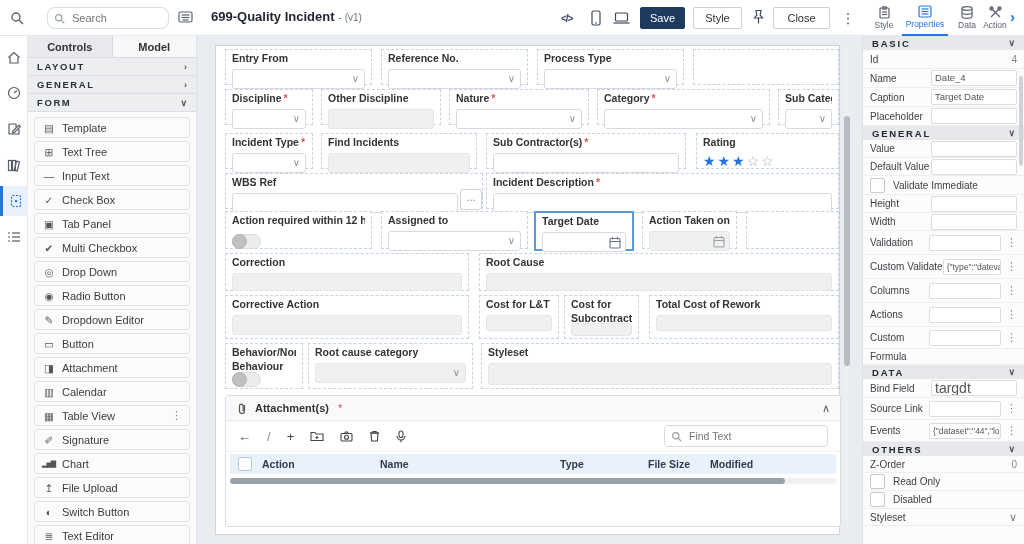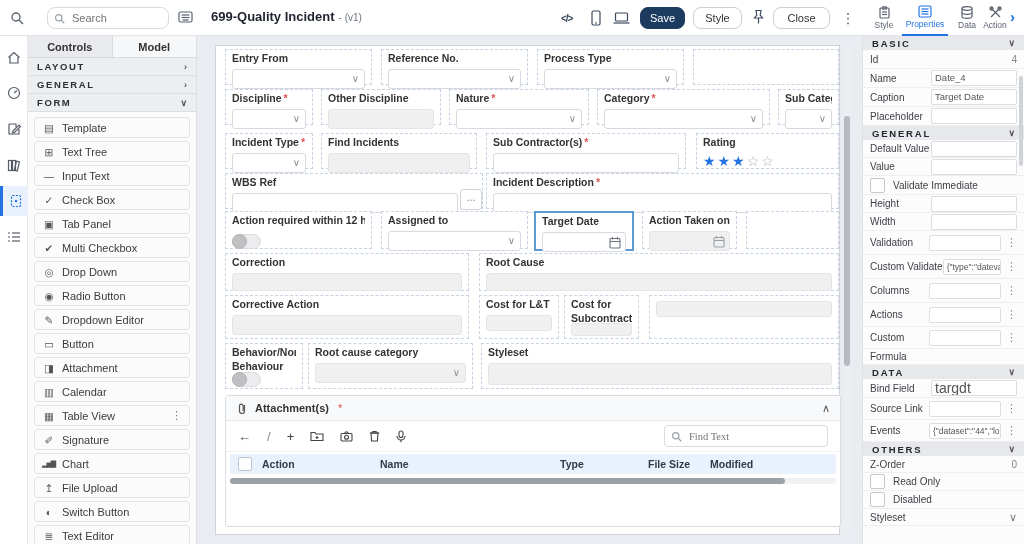--- a/index.html
+++ b/index.html
@@ -6,21 +6,21 @@
   body{width:1024px;height:544px;overflow:hidden;position:relative;background:#fff;
        font-family:"Liberation Sans",sans-serif;font-size:11px;color:#333;-webkit-font-smoothing:antialiased}
   .abs{position:absolute;box-sizing:border-box}
   svg{display:block}
   
   .topbar{left:0;top:0;width:1024px;height:36px;background:#fff;border-bottom:1px solid #e3e5e8;z-index:5}
   .searchbox{left:47px;top:7px;width:122px;height:22px;border:1px solid #d7dade;border-radius:8px;display:flex;align-items:center;padding:0 6px;gap:5px;background:#fff}
   .searchbox input{border:0;outline:0;width:80px;font-size:11px;color:#555;font-family:"Liberation Sans",sans-serif;background:transparent}
   .title{left:211px;top:9px;font-size:13px;font-weight:700;color:#1f2430;white-space:nowrap}
   .title .suffix{font-size:10px;font-weight:400;color:#6b7280;margin-left:4px}
-  .btn{height:22px;border-radius:8px;font-size:11px;display:flex;align-items:center;justify-content:center;cursor:pointer;box-sizing:border-box}
+  .btn{height:22px;border-radius:2px;font-size:11px;display:flex;align-items:center;justify-content:center;cursor:pointer;box-sizing:border-box}
   .btn.primary{background:#1d3a5f;color:#fff;border:1px solid #1d3a5f}
   .btn.ghost{background:#fff;color:#333;border:1px solid #c9d0d8}
   .codeicon{font-size:10px;font-weight:700;color:#3c4a5d;letter-spacing:-1px}
   .kebab-top{font-size:14px;color:#555}
   
   .ptab{top:0;height:36px;width:40px;display:flex;flex-direction:column;align-items:center;justify-content:center;gap:1px;color:#5b6370}
   .ptab .tl{font-size:8.5px}
   .ptab.active{color:#2374e1;border-bottom:2px solid #2374e1}
   .expand{left:1010px;top:8px;color:#2374e1;font-size:15px;font-weight:700}
   
@@ -60,21 +60,21 @@
   .stars .e{color:#a9b1ba}
   .morebtn{position:absolute;right:0;top:15px;width:20px;height:19px;border:1px solid #cfd3d9;border-radius:3px;background:#fff;display:flex;align-items:center;justify-content:center;color:#555;font-size:9px}
   
   .attach{position:absolute;left:9px;top:349px;width:614px;height:130px;border:1px solid #d9dce0;border-radius:3px;background:#fff}
   .athead{height:24px;background:#f8f9fa;border-bottom:1px solid #e6e8ea;display:flex;align-items:center;padding:0 10px;gap:7px}
   .athead .t{font-weight:700;font-size:11px;color:#333}
   .athead .up{margin-left:auto;color:#555;font-size:11px}
   .atbar{height:30px;display:flex;align-items:center;gap:16px;padding:0 12px;border-bottom:1px solid #f0f1f3}
   .atbar .gi{color:#444;font-size:13px;line-height:1}
   .findbox{margin-left:auto;width:150px;height:20px;border:1px solid #d7dade;border-radius:4px;display:flex;align-items:center;gap:5px;padding:0 6px}
-  .findbox input{border:0;outline:0;width:100px;font-size:10.5px;color:#555;background:transparent;font-family:Liberation Serif, serif}
+  .findbox input{border:0;outline:0;width:100px;font-size:10.5px;color:#555;background:transparent;font-family:Liberation Sans, sans-serif}
   .tblhead{margin:2px 4px 0 4px;height:20px;background:#e9f2fc;display:flex;align-items:center;font-weight:700;font-size:10.5px;color:#2f3a4a}
   .tblhead .cb{width:12px;height:12px;border:1px solid #b9c4d0;border-radius:2px;background:#fff;margin:0 10px 0 8px}
   .tblbody{margin:0 4px;height:25px;display:flex;align-items:center;padding-left:8px;border-bottom:1px solid #eef0f2;font-size:11px;color:#333}
   .hscroll{margin:4px 4px 0 4px;height:6px;background:#f0f1f3;border-radius:3px;position:relative}
   .hthumb{position:absolute;left:0;top:0;height:6px;width:555px;background:#9ca1a8;border-radius:3px}
   
   .props{left:862px;top:36px;width:162px;height:508px;background:#fcfcfd;border-left:1px solid #e0e0e0;overflow:hidden}
   .phead{height:14px;background:#e6e8eb;display:flex;align-items:center;padding:0 9px;font-size:9.5px;font-weight:700;letter-spacing:1.8px;color:#23272e}
   .phead .sc{margin-left:auto;font-size:9px;letter-spacing:0;color:#555}
   .prow{display:flex;align-items:center;padding:0 7px;border-bottom:1px solid #efeff1}
@@ -452,20 +452,21 @@
   </div>
   <div class="c" style="left:263px;top:249px;width:80px;height:44px">
     <div class="lb"><span>Cost for L&amp;T</span></div>
     <div class="in dis" style="height:16px"></div>
   </div>
   <div class="c" style="left:348px;top:249px;width:75px;height:44px">
     <div class="lb wrap" style="height:24px"><span>Cost for Subcontractor</span></div>
     <div class="in dis" style="height:13px;margin-top:1px"></div>
   </div>
   <div class="c" style="left:433px;top:249px;width:190px;height:44px">
+    <div class="lb"><span>Total Cost of Rework</span></div>
     <div class="in dis" style="height:16px"></div>
   </div>
 
   <div class="c" style="left:9px;top:297px;width:78px;height:46px">
     <div class="lb wrap" style="height:24px"><span>Behavior/Non Behaviour</span></div>
     <div class="toggle" style="margin-top:2px">
         <div class="knob"></div>
       </div>
   </div>
   <div class="c" style="left:92px;top:297px;width:165px;height:46px">
@@ -565,25 +566,25 @@
   <div class="prow" style="height:18px">
       <span class="plab">Placeholder</span>
       <span class="pin"></span>
     </div>
 
   <div class="phead">
       <span>GENERAL</span>
       <span class="sc">∨</span>
     </div>
   <div class="prow" style="height:17px">
+      <span class="plab">Value</span>
+      <span class="pin"></span>
+    </div>
+  <div class="prow" style="height:17px">
       <span class="plab">Default Value</span>
-      <span class="pin"></span>
-    </div>
-  <div class="prow" style="height:17px">
-      <span class="plab">Value</span>
       <span class="pin"></span>
     </div>
   <div class="prow" style="height:18px">
       <span class="pcheck"></span>
       <span class="plab">Validate Immediate</span>
     </div>
   <div class="prow" style="height:17px">
       <span class="plab">Height</span>
       <span class="pin"></span>
     </div>

